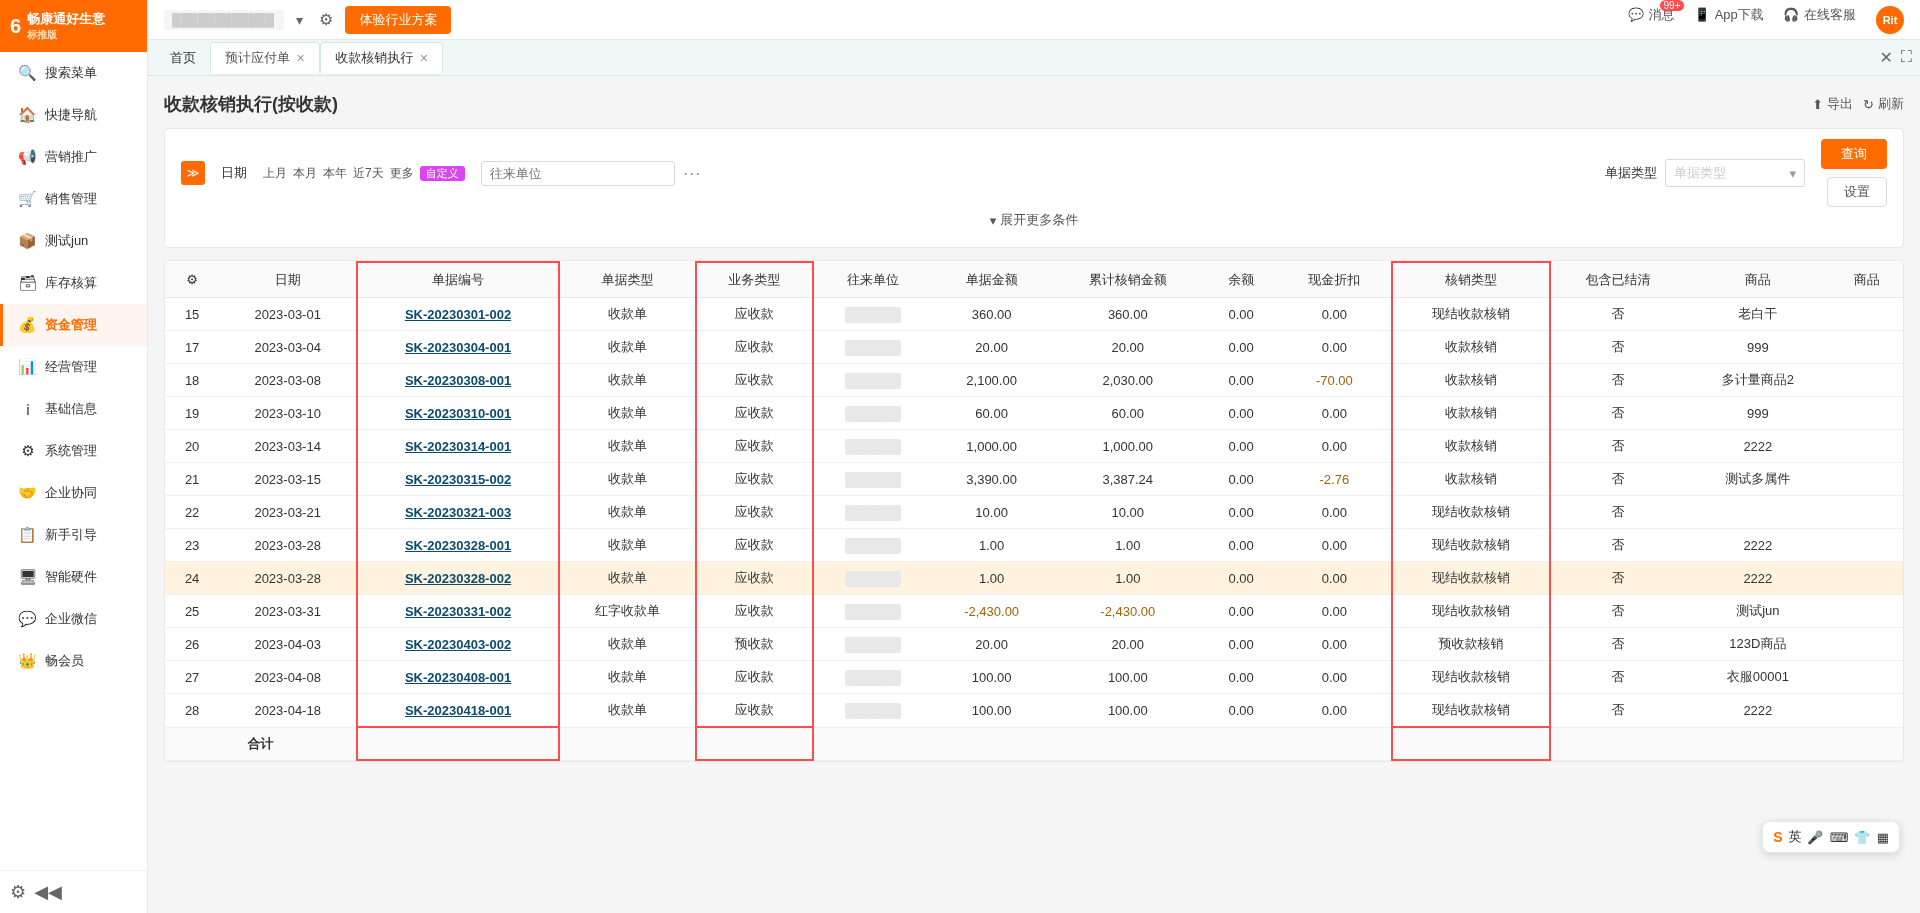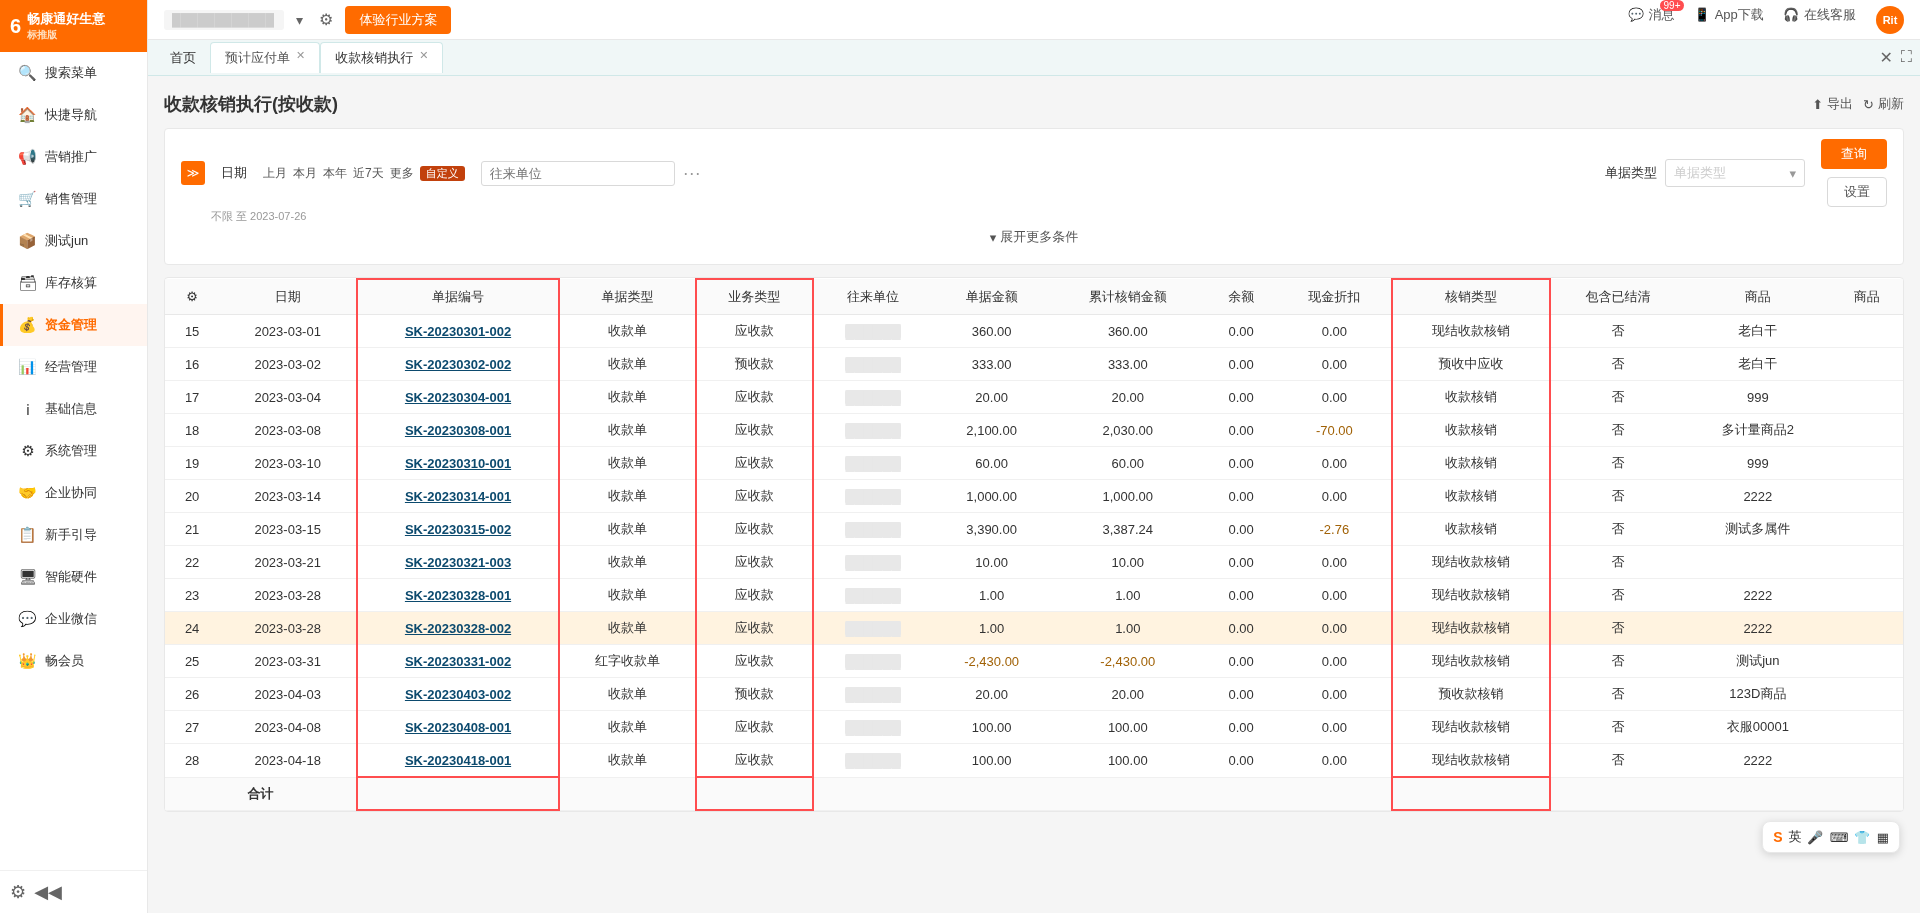--- a/index.html
+++ b/index.html
@@ -23,42 +23,42 @@
     .topbar-dropdown { font-size: 14px; color: #666; cursor: pointer; }
     .topbar-gear { font-size: 16px; color: #666; cursor: pointer; margin-left: 4px; }
     .topbar-btn { background: #ff6b00; color: #fff; border: none; padding: 5px 14px; border-radius: 4px; cursor: pointer; font-size: 13px; }
     .topbar-right { margin-left: auto; display: flex; align-items: flex-start; gap: 20px; color: #555; font-size: 13px; }
     .topbar-msg { position: relative; cursor: pointer; }
     .topbar-badge { position: absolute; top: -6px; right: -10px; background: #ff4d4f; color: #fff; font-size: 10px; border-radius: 8px; padding: 0 4px; min-width: 16px; text-align: center; }
     .user-avatar { width: 28px; height: 28px; border-radius: 50%; background: #ff6b00; color: #fff; display: flex; align-items: center; justify-content: center; font-size: 11px; font-weight: bold; }
 
     
     .tabbar { background: #f0f7f7; border-bottom: 1px solid #d0e8e8; display: flex; align-items: center; padding: 0 8px; height: 36px; }
-    .tab { padding: 6px 14px; cursor: pointer; color: #555; border-radius: 4px 4px 0 0; font-size: 13px; display: flex; align-items: flex-start; gap: 6px; }
+    .tab { padding: 6px 14px; cursor: pointer; color: #555; border-radius: 4px 4px 0 0; font-size: 13px; display: flex; align-items: center; gap: 6px; }
     .tab.home { color: #333; font-weight: 500; }
     .tab.active { background: #fff; color: #333; border: 1px solid #d0e8e8; border-bottom: none; }
     .tab-close { font-size: 11px; color: #999; cursor: pointer; }
     .tabbar-right { margin-left: auto; display: flex; gap: 8px; }
     .tabbar-icon { font-size: 16px; color: #666; cursor: pointer; }
 
     
     .content { flex: 1; overflow: auto; padding: 16px; background: #f5f5f5; }
     .page-header { display: flex; align-items: center; justify-content: space-between; margin-bottom: 12px; }
     .page-title { font-size: 18px; font-weight: bold; color: #333; }
     .page-actions { display: flex; gap: 10px; }
     .action-btn { display: flex; align-items: center; gap: 4px; color: #555; cursor: pointer; font-size: 13px; }
 
     
     .filter-bar { background: #fff; border: 1px solid #e8e8e8; border-radius: 4px; padding: 10px 16px; margin-bottom: 12px; }
     .filter-row { display: flex; align-items: center; gap: 16px; flex-wrap: wrap; }
     .filter-toggle { background: #ff6b00; color: #fff; border: none; padding: 4px 8px; border-radius: 3px; cursor: pointer; font-size: 12px; width: 24px; height: 24px; display: flex; align-items: center; justify-content: center; }
     .filter-label { color: #333; font-size: 13px; white-space: nowrap; }
     .filter-dates { display: flex; gap: 6px; align-items: center; }
     .date-link { color: #555; cursor: pointer; font-size: 12px; }
-    .custom-btn { color: #fff; background: #c2410c; padding: 0 6px; border-radius: 3px; font-size: 11px; cursor: pointer; }
+    .custom-btn { color: #fff; background: #d946ef; padding: 0 6px; border-radius: 3px; font-size: 11px; cursor: pointer; }
     .filter-date-range { color: #999; font-size: 11px; margin-top: 2px; }
     .filter-input { border: 1px solid #d9d9d9; border-radius: 3px; padding: 4px 8px; font-size: 13px; min-width: 160px; outline: none; color: #ccc; }
     .filter-dots { color: #999; font-size: 18px; cursor: pointer; }
     .filter-select { border: 1px solid #d9d9d9; border-radius: 3px; padding: 4px 8px; font-size: 13px; min-width: 140px; color: #999; display: flex; align-items: center; justify-content: space-between; cursor: pointer; }
     .query-btn { background: #ff6b00; color: #fff; border: none; padding: 6px 20px; border-radius: 4px; cursor: pointer; font-size: 13px; text-align: right; }
     .settings-btn { background: #fff; color: #555; border: 1px solid #d9d9d9; padding: 5px 16px; border-radius: 4px; cursor: pointer; font-size: 13px; margin-top: 4px; display: block; }
     .expand-btn { color: #555; cursor: pointer; font-size: 12px; display: flex; align-items: center; gap: 4px; margin: 4px 0 8px; }
 
     
     .table-wrapper { background: #fff; border: 1px solid #e8e8e8; border-radius: 4px; overflow: auto; }
@@ -243,23 +243,20 @@
           <div class="filter-select">
             <span style="color:#ccc;">单据类型</span>
             <span>▾</span>
           </div>
         </div>
 
         <div class="btn-right-group">
           <button class="query-btn">查询</button>
           <button class="settings-btn">设置</button>
         </div>
-      </div>
-      <div style="margin-left:30px;">
-        <div class="filter-date-range">不限 至 2023-07-26</div>
       </div>
       <div class="expand-btn" style="margin-left:auto;justify-content:center;">
         <span>▾</span>
         <span>展开更多条件</span>
       </div>
     </div>
 
     <div class="table-wrapper">
       <table>
         <thead>
@@ -293,38 +290,20 @@
     <td class="">360.00</td>
     <td class="">360.00</td>
     <td>0.00</td>
     <td class="">0.00</td>
     <td style="border-left:2px solid #ff4d4f;border-right:2px solid #ff4d4f;">现结收款核销</td>
     <td>否</td>
     <td>老白干</td>
     <td></td>
   </tr>
             <tr>
-    <td>16</td>
-    <td>2023-03-02</td>
-    <td style="border-left:2px solid #ff4d4f;border-right:2px solid #ff4d4f;">
-      <span class="link">SK-20230302-002</span>
-    </td>
-    <td>收款单</td>
-    <td style="border-left:2px solid #ff4d4f;border-right:2px solid #ff4d4f;">预收款</td>
-    <td><span style="background:#e8e8e8;color:#e8e8e8;border-radius:3px;">██████</span></td>
-    <td class="">333.00</td>
-    <td class="">333.00</td>
-    <td>0.00</td>
-    <td class="">0.00</td>
-    <td style="border-left:2px solid #ff4d4f;border-right:2px solid #ff4d4f;">预收中应收</td>
-    <td>否</td>
-    <td>老白干</td>
-    <td></td>
-  </tr>
-            <tr>
     <td>17</td>
     <td>2023-03-04</td>
     <td style="border-left:2px solid #ff4d4f;border-right:2px solid #ff4d4f;">
       <span class="link">SK-20230304-001</span>
     </td>
     <td>收款单</td>
     <td style="border-left:2px solid #ff4d4f;border-right:2px solid #ff4d4f;">应收款</td>
     <td><span style="background:#e8e8e8;color:#e8e8e8;border-radius:3px;">██████</span></td>
     <td class="">20.00</td>
     <td class="">20.00</td>

